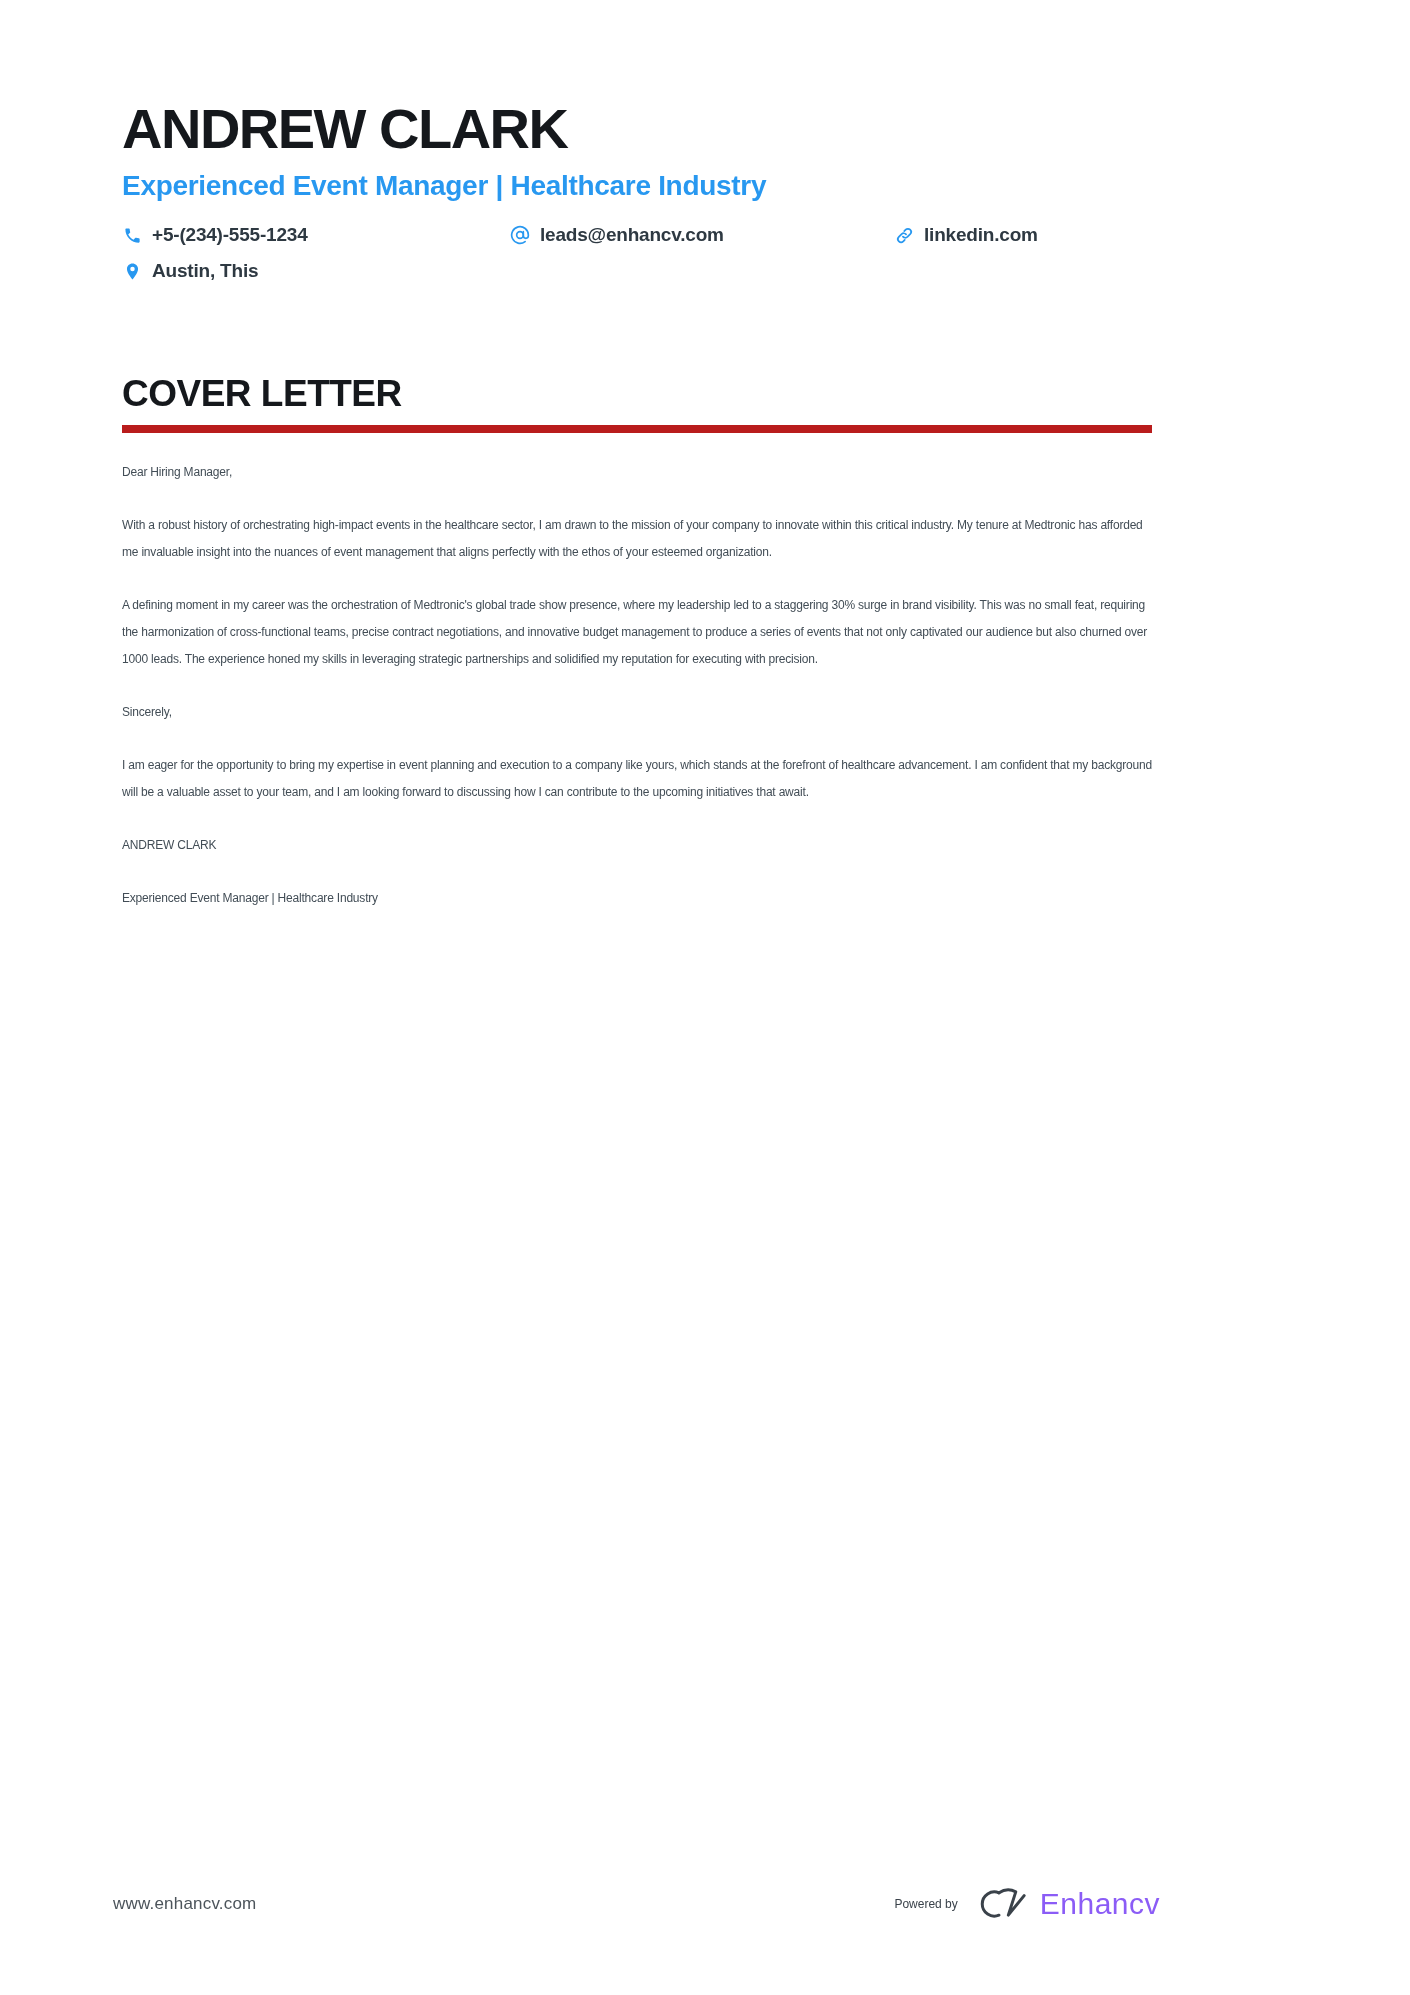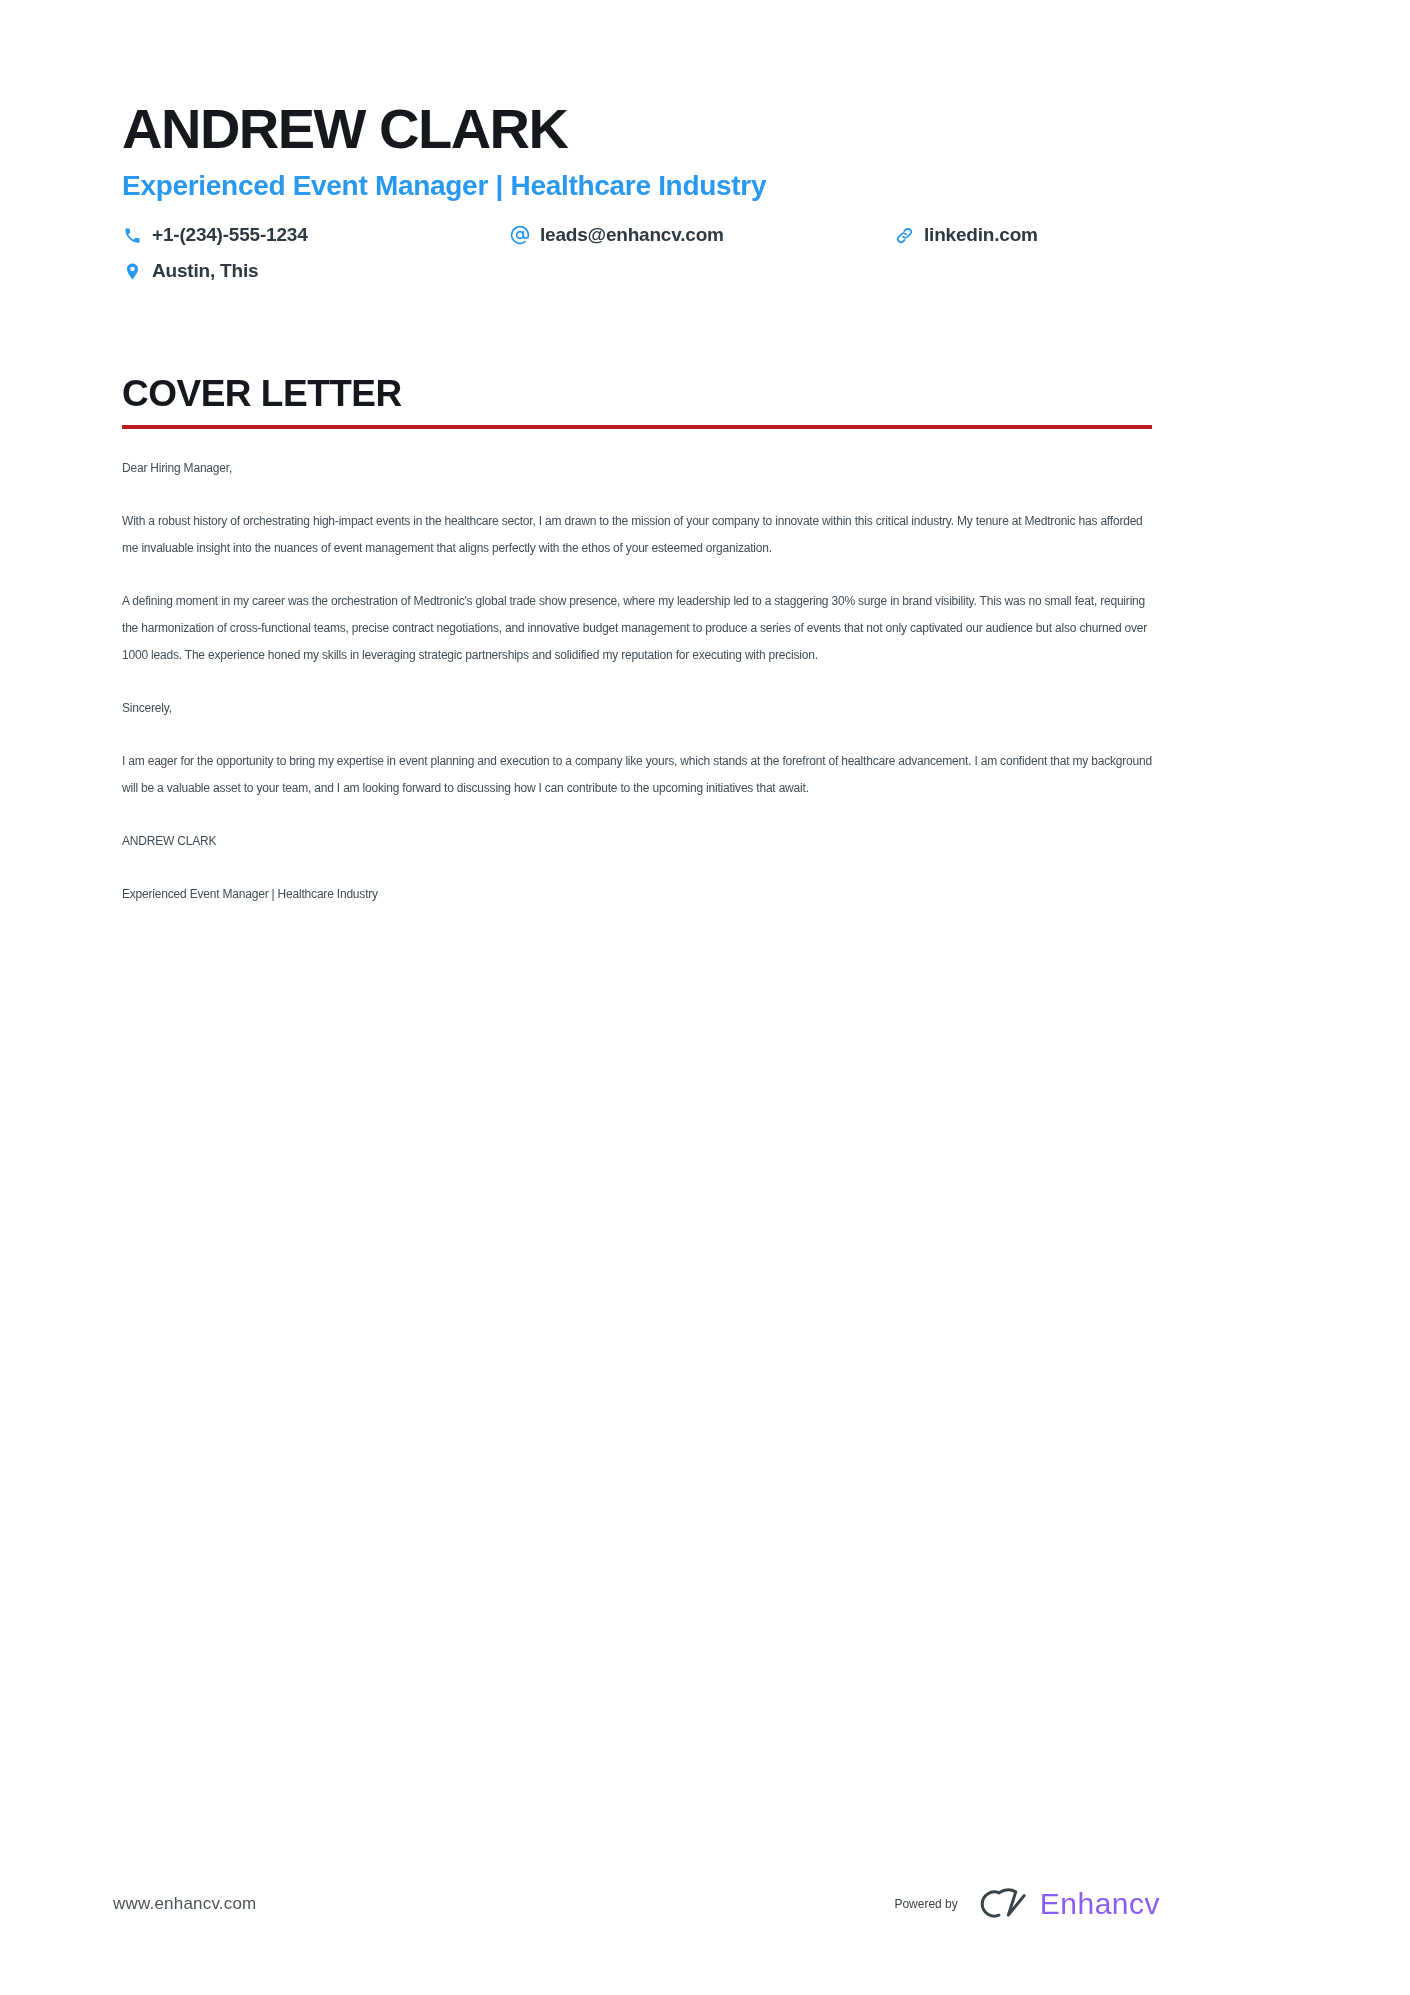--- a/index.html
+++ b/index.html
@@ -63,21 +63,21 @@
   }
   .contact .cicon svg { display: block; }
   .section-heading {
     margin: 92px 0 0 0;
     padding-bottom: 10px;
     font-size: 37px;
     line-height: 1.1;
     font-weight: 700;
     letter-spacing: -0.5px;
     color: #15181c;
-    border-bottom: 4px solid #b91c1c;
+    border-bottom: 8px solid #b91c1c;
   }
   .letter {
     margin-top: 26px;
     font-size: 12px;
     line-height: 27px;
     letter-spacing: -0.2px;
     color: #424d56;
   }
   .letter p { margin: 0 0 26px 0; }
   .footer {
@@ -122,21 +122,21 @@
       <h2 class="person-title">Experienced Event Manager | Healthcare Industry</h2>
 
       <div class="contacts">
 
         <div class="contact">
           <span class="cicon">
             <svg width="19" height="19" viewBox="0 0 24 24" fill="#2898f0" xmlns="http://www.w3.org/2000/svg">
               <path d="M6.62 10.79c1.44 2.83 3.76 5.14 6.59 6.59l2.2-2.2c.27-.27.67-.36 1.02-.24 1.12.37 2.33.57 3.57.57.55 0 1 .45 1 1V20c0 .55-.45 1-1 1-9.39 0-17-7.61-17-17 0-.55.45-1 1-1h3.5c.55 0 1 .45 1 1 0 1.25.2 2.45.57 3.57.11.35.03.74-.25 1.02l-2.2 2.2z"></path>
             </svg>
           </span>
-          <span>+1-(234)-555-1234</span>
+          <span>+5-(234)-555-1234</span>
         </div>
 
         <div class="contact">
           <span class="cicon">
             <svg width="20" height="20" viewBox="0 0 24 24" fill="none" stroke="#2898f0" stroke-width="2" stroke-linecap="round" xmlns="http://www.w3.org/2000/svg">
               <circle cx="12" cy="12" r="4"></circle>
               <path d="M16 8v5a3 3 0 0 0 6 0v-1a10 10 0 1 0-3.92 7.94"></path>
             </svg>
           </span>
           <span>leads@enhancv.com</span>

